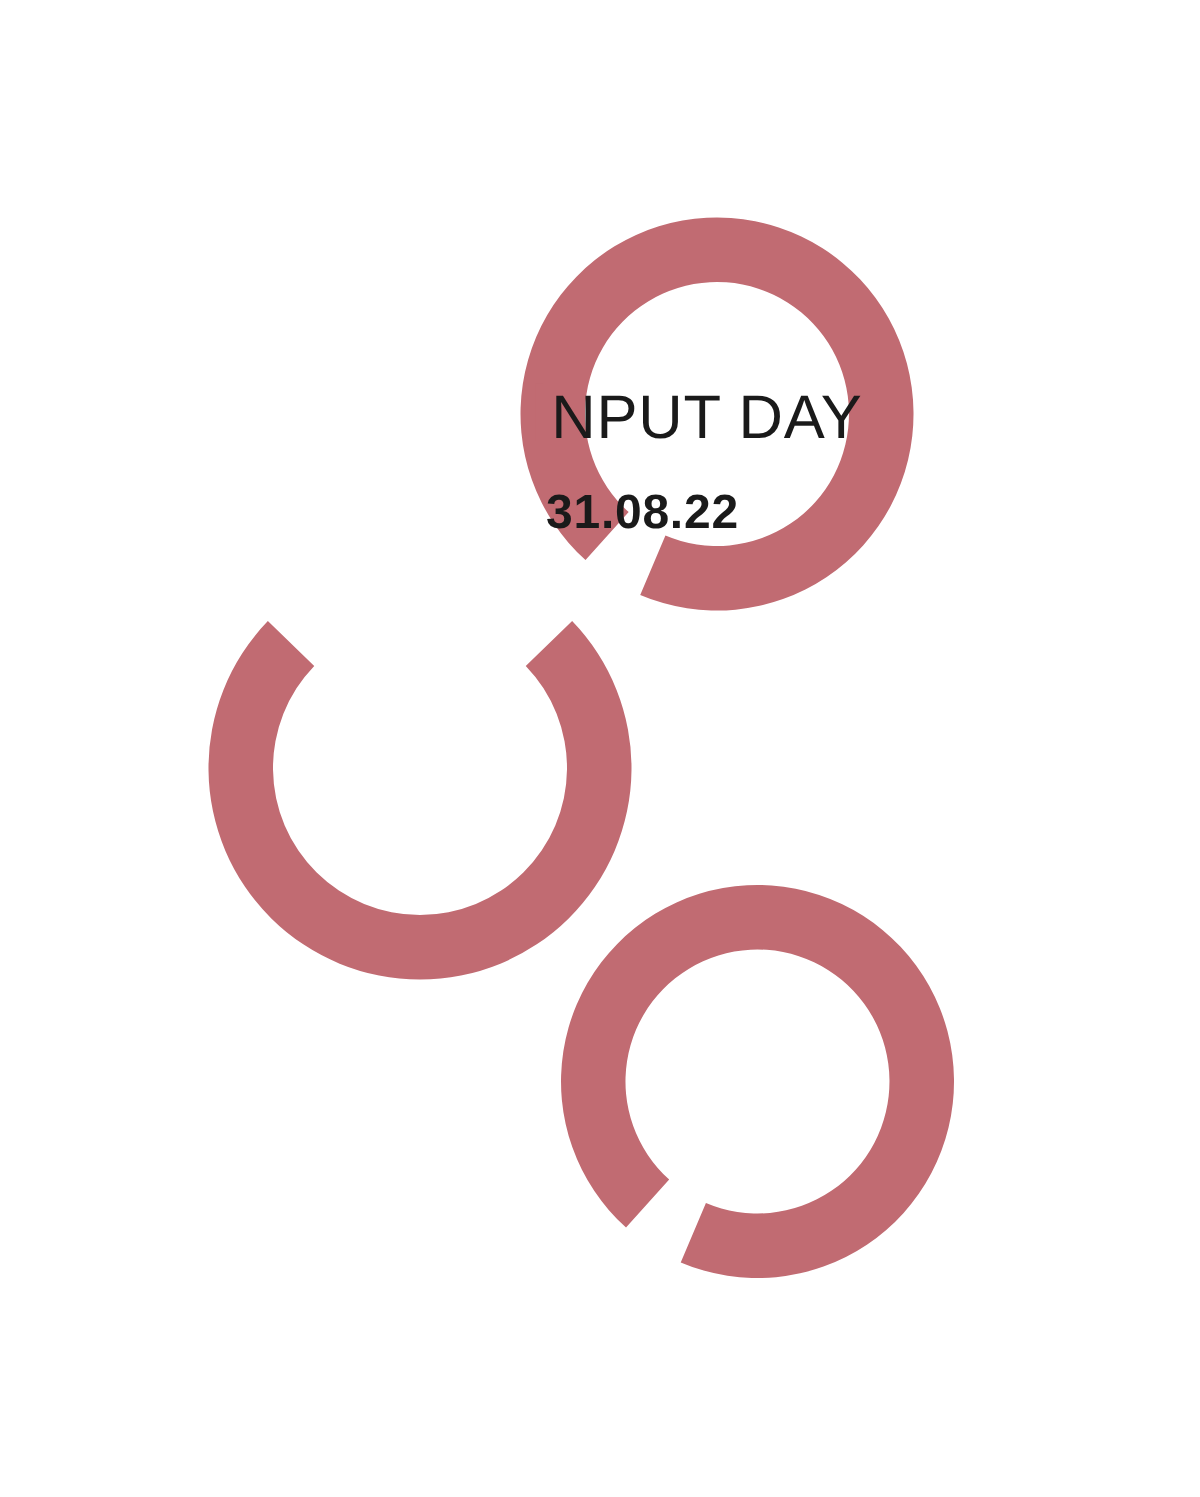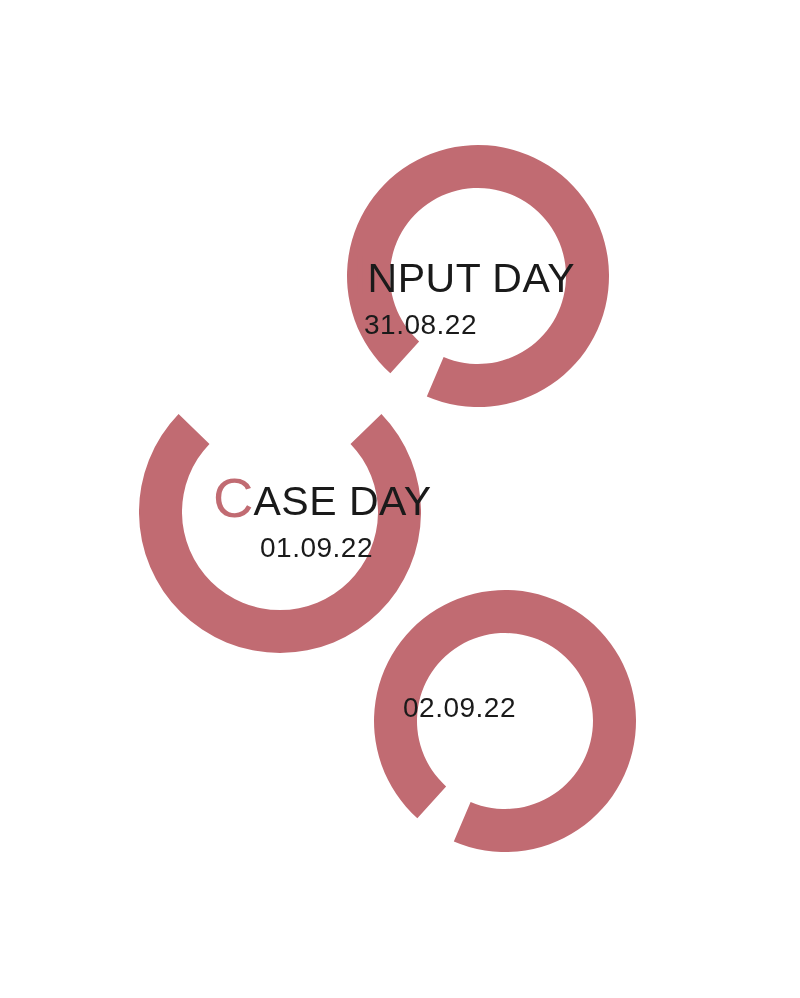--- a/index.html
+++ b/index.html
@@ -42,25 +42,25 @@
   .label-title .cap {
     color: #C16B72;
     font-size: 56px;
     line-height: 1;
     vertical-align: -2px;
     letter-spacing: 0px;
   }
   .label-date {
     display: block;
     color: #1a1a1a;
-    font-size: 28px;
-    font-weight: 400;
+    font-size: 32px;
+    font-weight: 700;
     letter-spacing: 0.5px;
     line-height: 1;
-    margin-top: 8px;
+    margin-top: 22px;
   }
   
   #block-input  { left: 352px; top: 247px; }
   #block-input  .label-date { margin-left: 12px; }
   #block-case   { left: 213px; top: 470px; }
   #block-case   .label-date { margin-left: 47px; }
   #block-pitch  { left: 371px; top: 686px; }
   #block-pitch  .label-date { margin-left: 32px; }
 </style>
 </head>
@@ -78,22 +78,17 @@
     <g>
       <path id="path-ring-2" fill="#C16B72" stroke="none" d="M 417.34 818.35 A 131 131 0 1 1 453.81 841.59 L 470.62 802.00 A 88 88 0 1 0 446.12 786.40 Z"></path>
     </g>
   </svg>
 
   <div class="label-block" id="block-input">
     <span class="label-title"><span class="cap">I</span><span>NPUT DAY</span></span>
     <span class="label-date">31.08.22</span>
   </div>
 
-  <div class="label-block" id="block-case">
-    <span class="label-title"><span class="cap">C</span><span>ASE DAY</span></span>
-    <span class="label-date">01.09.22</span>
-  </div>
 
   <div class="label-block" id="block-pitch">
-    <span class="label-date">02.09.22</span>
   </div>
 
 </div>
 
 </body></html>

